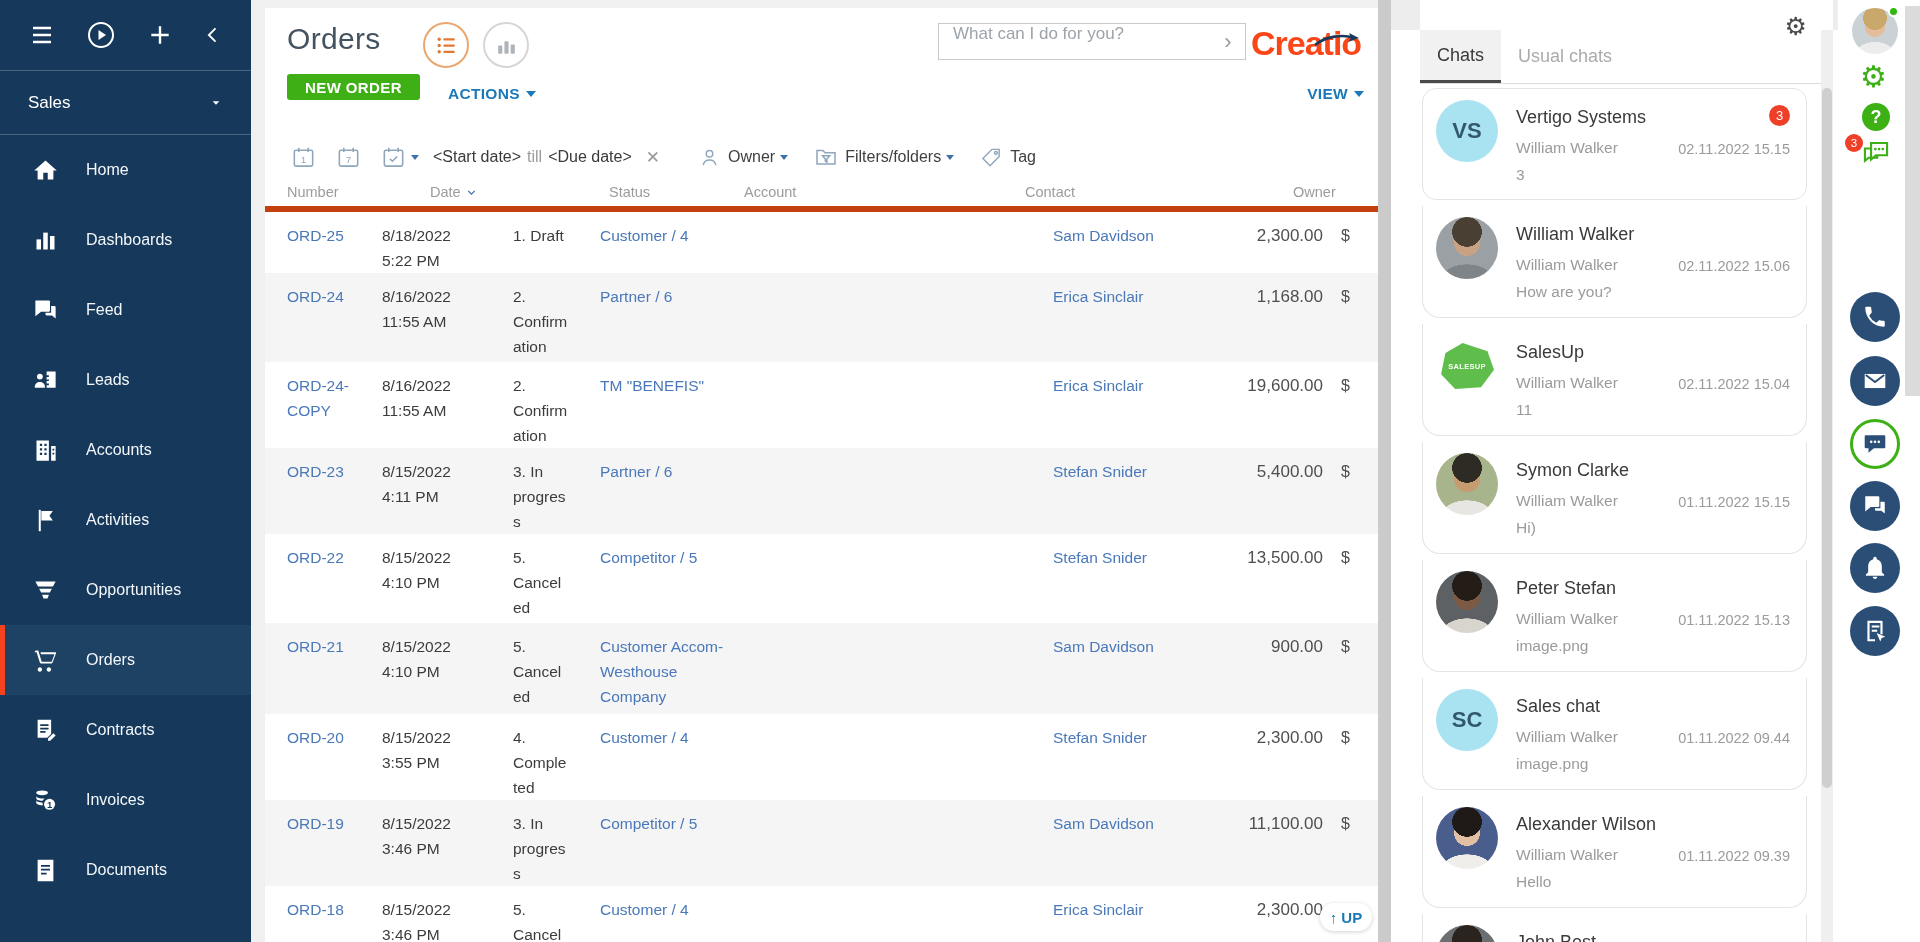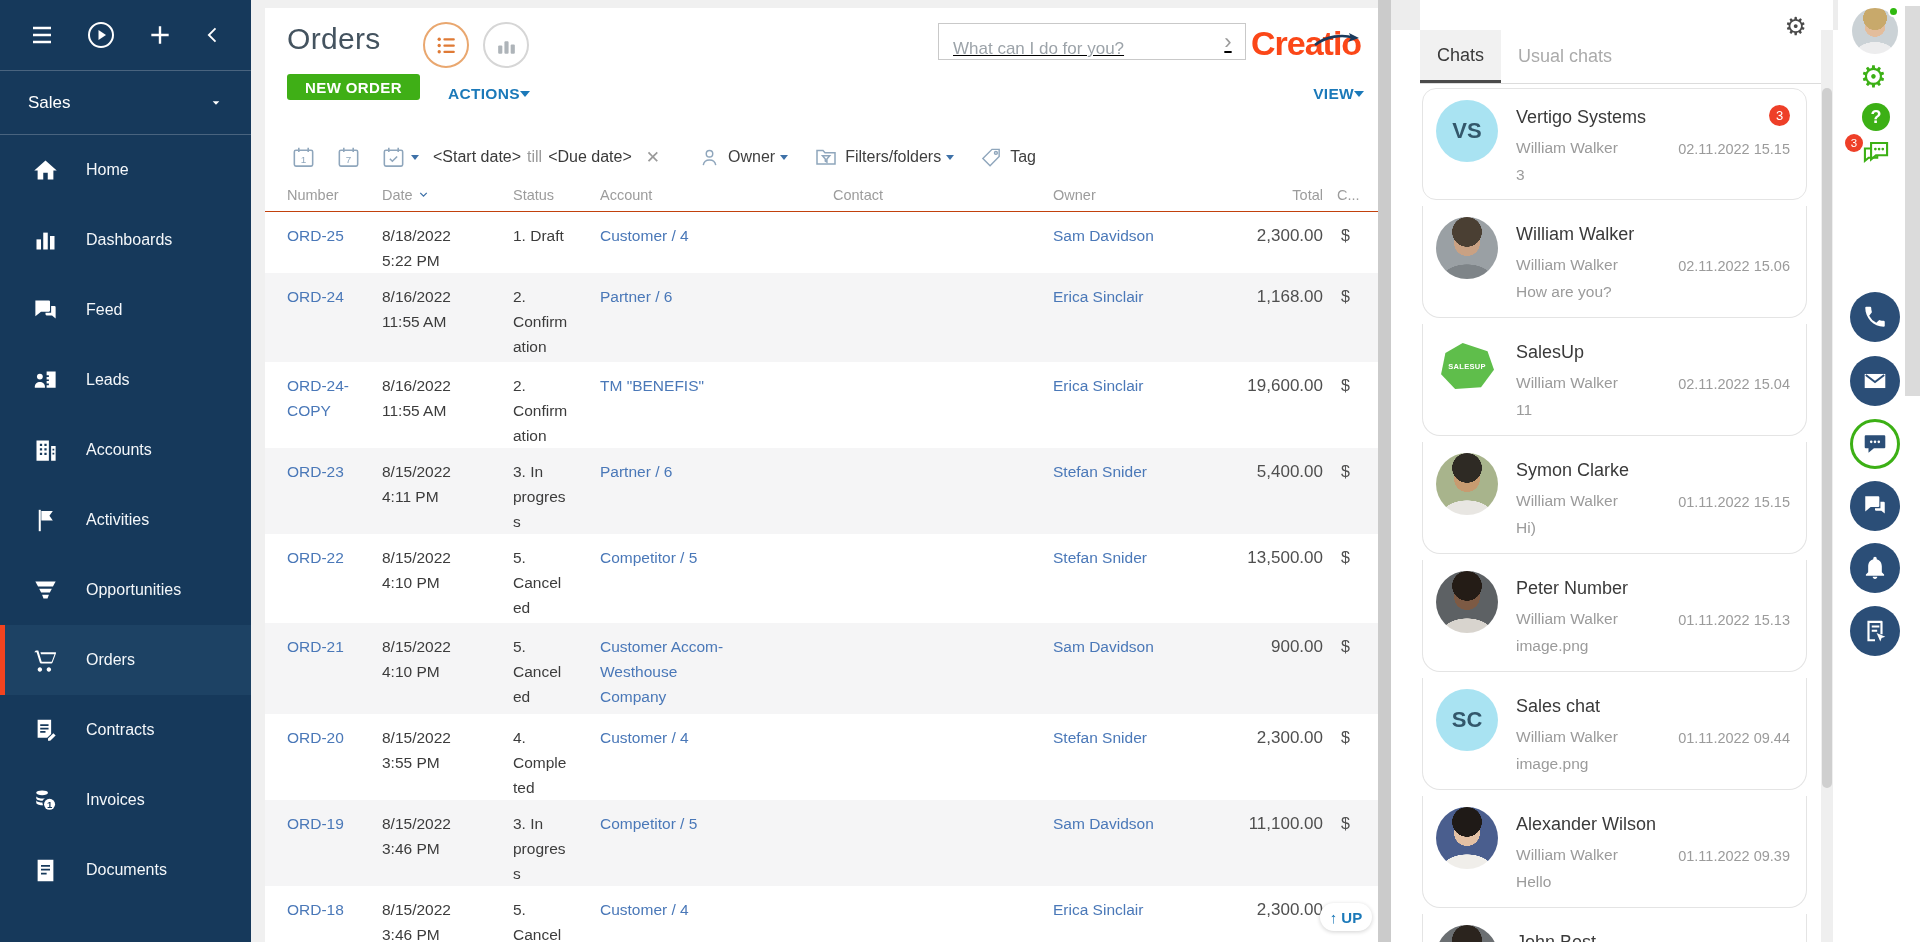--- a/index.html
+++ b/index.html
@@ -23,48 +23,48 @@
 
   
   .main { position:absolute; left:251px; top:0; width:1127px; height:942px; background:#F0F0F0; }
   .card { position:absolute; left:14px; top:8px; width:1113px; height:934px; background:#fff; }
   .page-title { position:absolute; left:22px; top:14px; font-size:30px; font-weight:300; color:#44535F; letter-spacing:.3px; }
   .circ-btn { position:absolute; top:14px; width:46px; height:46px; border-radius:50%; background:#fff;
               display:flex; align-items:center; justify-content:center; cursor:pointer; }
   .circ-list { left:158px; border:2px solid #E9A76F; }
   .circ-chart { left:218px; border:2px solid #D6D6D6; }
   .searchbox { position:absolute; left:673px; top:15px; width:308px; height:37px; border:1px solid #C9C9C9;
-               display:flex; align-items:flex-end; background:#fff;text-decoration:underline; }
+               display:flex; align-items:flex-start; background:#fff; }
   .searchbox input { flex:1; border:none; outline:none; font-size:17px; color:#555; padding:0 10px 0 14px;
                      font-family:"Liberation Sans", sans-serif; }
   .searchbox input::placeholder { color:#9CA3A9; }
   .searchbox .go { width:34px; height:100%; border:none; background:none; color:#9A9A9A; font-size:22px; cursor:pointer; line-height:1; }
   .logo { position:absolute; left:986px; top:16px; font-size:34px; font-weight:700; color:#FB4718; letter-spacing:-1px; }
   .logo .swoosh { position:absolute; left:62px; top:-7px; }
 
   .btn-new { position:absolute; left:22px; top:66px; height:26px; padding:0 18px; background:#3FAF16; color:#fff;
              border:none; border-radius:3px; font-size:15px; font-weight:700; letter-spacing:.4px; cursor:pointer;
              font-family:"Liberation Sans", sans-serif; }
-  .lnk { color:#1B79B9; font-size:15.5px; font-weight:700; letter-spacing:.3px; cursor:pointer; display:inline-flex; align-items:center; gap:0; }
+  .lnk { color:#1B79B9; font-size:15.5px; font-weight:700; letter-spacing:.3px; cursor:pointer; display:inline-flex; align-items:center; gap:6px; }
   .lnk .caret { width:0; height:0; border-left:5px solid transparent; border-right:5px solid transparent; border-top:6px solid #1B79B9; }
   .actions-lnk { position:absolute; left:183px; top:77px; }
   .view-lnk { position:absolute; right:14px; top:77px; }
 
   .filters { position:absolute; left:26px; top:134px; right:16px; height:30px; display:flex; align-items:center; font-size:16px; color:#3F3F3F; }
   .filters .fic { display:flex; align-items:center; cursor:pointer; }
   .filters .fic svg { display:block; }
   .f-caret { width:0; height:0; border-left:4.5px solid transparent; border-right:4.5px solid transparent; border-top:5.5px solid #3E71A8; margin-left:5px; }
   .f-text { color:#3A3A3A; }
   .f-till { color:#9A9A9A; margin:0 6px; }
   .f-x { color:#9A9A9A; font-size:17px; margin-left:14px; cursor:pointer; }
   .f-label { margin-left:7px; cursor:pointer; }
 
   .tbl { position:absolute; left:0; top:170px; right:0; }
   .trow, .thead { display:grid; grid-template-columns:95px 131px 87px 233px 220px 160px 110px 52px; padding-left:22px; }
-  .thead { color:#9C9C9C; font-size:14.5px; align-items:center; height:34px; border-bottom:1px solid #c2410c; }
+  .thead { color:#9C9C9C; font-size:14.5px; align-items:center; height:34px; border-bottom:6px solid #c2410c;gap:48px; }
   .thead .th { display:flex; align-items:center; gap:4px; }
   .thead .th.right { justify-content:flex-end; }
   .trow { font-size:15.5px; color:#3C3C3C; line-height:25px; padding-top:11px; }
   .trow.alt { background:#F5F5F6; }
   .trow a, .trow .link { color:#4A78B8; text-decoration:none; cursor:pointer; }
   .cell-date { width:100px; }
   .cell-status { width:56px; overflow-wrap:anywhere; }
   .cell-account { width:145px; overflow-wrap:break-word; }
   .cell-total { text-align:right; font-size:17px; color:#4F4F4F; }
   .cell-cur { padding-left:18px; font-size:16px; color:#4F4F4F; }
@@ -608,21 +608,21 @@
         <div class="chat-item">
     <div class="avatar photo" style="--bg: #A8B48C; --skin: #C79B70; --hair: #2E2A24; --shirt: #E8E6E2;"></div>
     <div class="chat-name">Symon Clarke</div>
     <div class="chat-from">William Walker</div>
     <div class="chat-time">01.11.2022 15.15</div>
     <div class="chat-msg">Hi)</div>
 
   </div>
         <div class="chat-item">
     <div class="avatar photo" style="--bg: #5D6164; --skin: #7D5A44; --hair: #241C16; --shirt: #D8D4CE;"></div>
-    <div class="chat-name">Peter Number</div>
+    <div class="chat-name">Peter Stefan</div>
     <div class="chat-from">William Walker</div>
     <div class="chat-time">01.11.2022 15.13</div>
     <div class="chat-msg">image.png</div>
 
   </div>
         <div class="chat-item">
     <div class="avatar initials">SC</div>
     <div class="chat-name">Sales chat</div>
     <div class="chat-from">William Walker</div>
     <div class="chat-time">01.11.2022 09.44</div>

